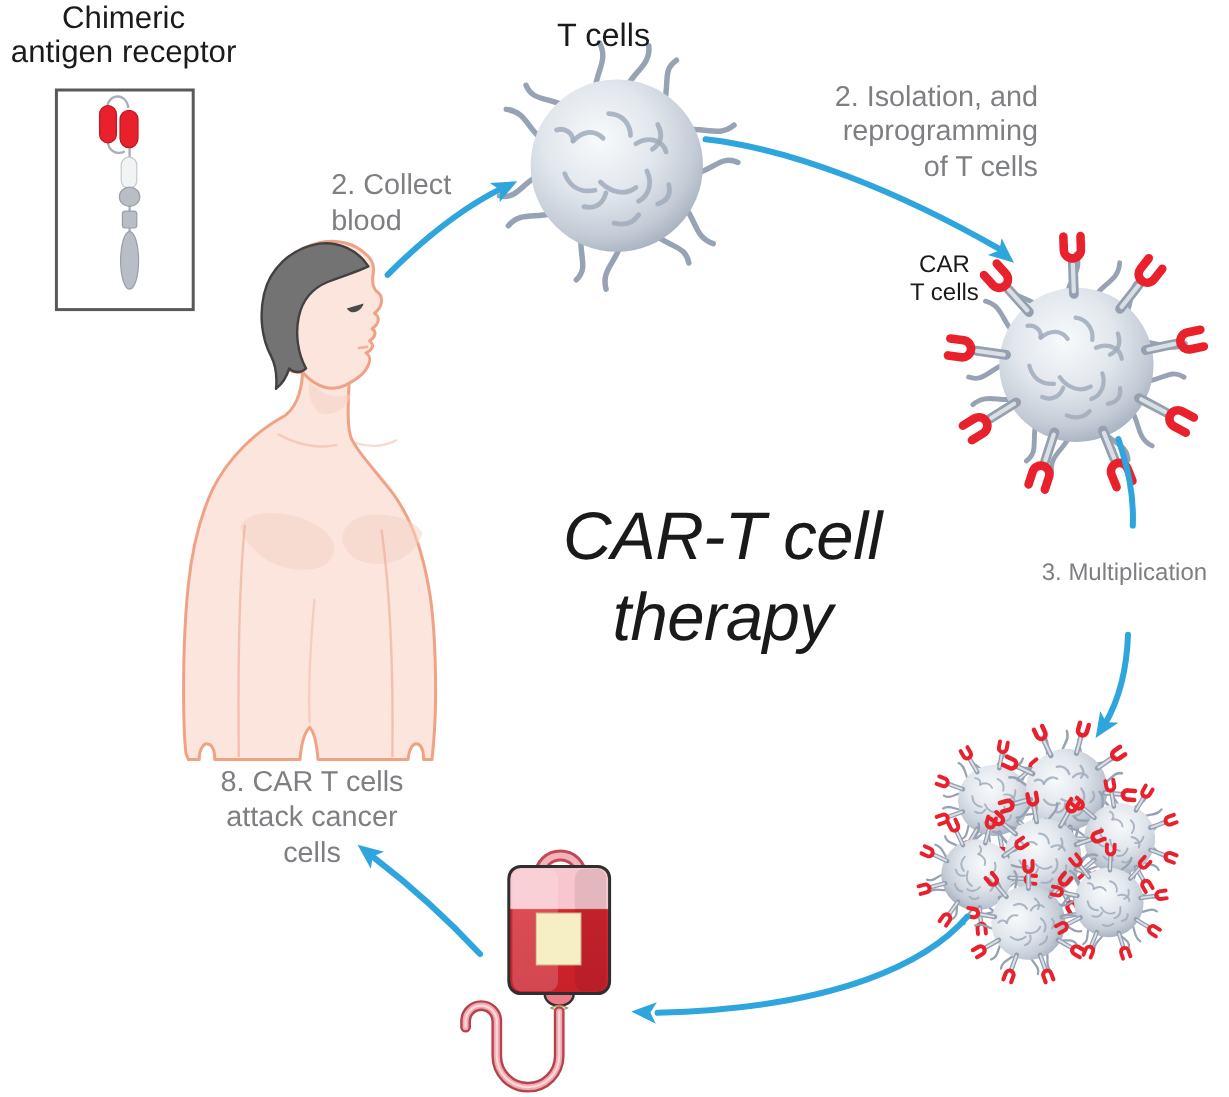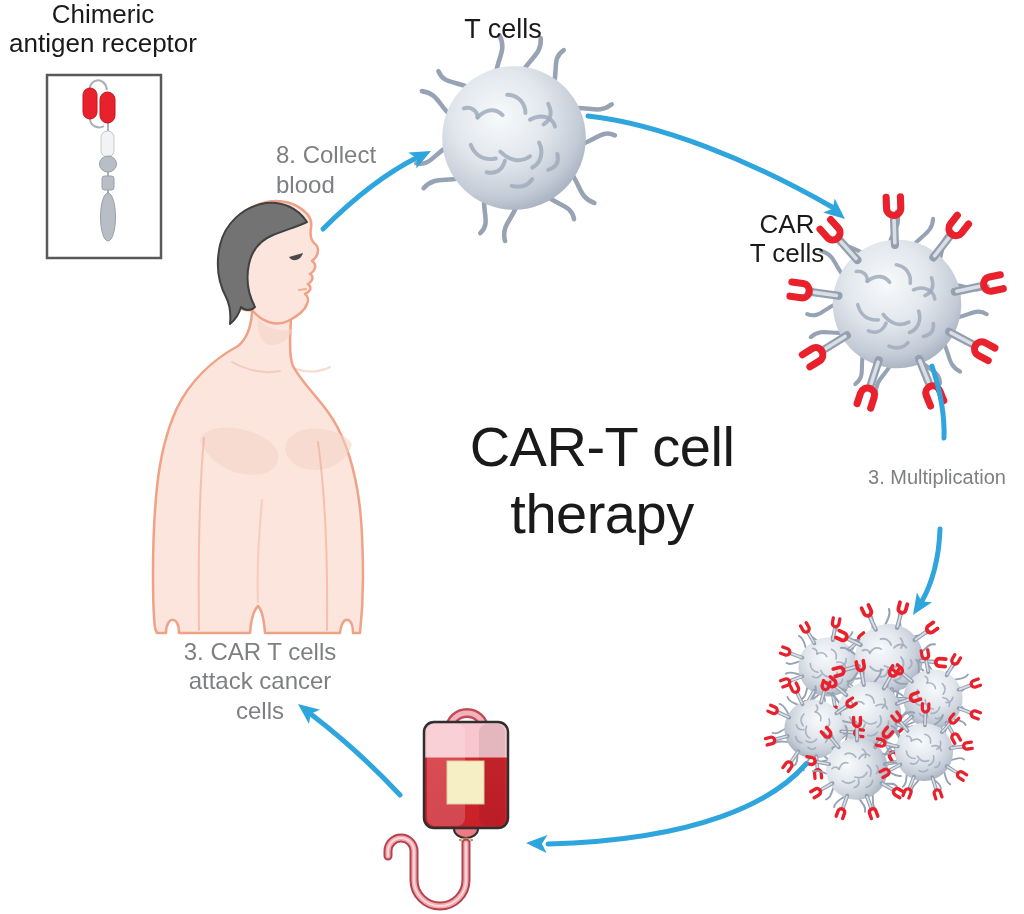--- a/index.html
+++ b/index.html
@@ -6,27 +6,27 @@
   .stage{
     position:relative;width:1024px;height:914px;background:#ffffff;
     font-family:"Liberation Sans","DejaVu Sans",sans-serif;overflow:hidden;
   }
   .stage svg{position:absolute;left:0;top:0;}
   .lbl{position:absolute;white-space:pre-line;}
   .ink{color:var(--ink,#1a1a1a);}
   .gray{color:var(--step-text,#7d7f82);}
   #legend-label{left:0px;top:0px;width:206px;text-align:center;font-size:26px;line-height:1.12;}
   #t-cells-label{left:423px;top:14px;width:160px;text-align:center;font-size:27px;}
-  #car-t-label{left:712px;top:210px;width:150px;text-align:center;font-size:26px;line-height:1.13;}
+  #car-t-label{left:712px;top:210px;width:150px;text-align:center;font-size:20px;line-height:1.13;}
   #step1{left:276px;top:140px;width:140px;text-align:left;font-size:24px;line-height:1.25;}
   #step2{left:613px;top:66px;width:252px;text-align:right;font-size:24px;line-height:1.22;}
   #step3{left:850px;top:466px;width:174px;text-align:center;font-size:20px;}
   #step4{left:606px;top:856px;width:140px;text-align:center;font-size:24px;}
   #step5{left:170px;top:637px;width:180px;text-align:center;font-size:24px;line-height:1.22;}
-  #main-title{left:427px;top:413px;width:350px;text-align:center;font-size:56px;line-height:1.2;letter-spacing:-0.5px;}
+  #main-title{left:427px;top:413px;width:350px;text-align:center;font-size:56px;line-height:1.2;letter-spacing:-0.5px;font-style:italic;}
   
   .arrow{fill:none;stroke:var(--arrow,#2fa5de);stroke-width:5;stroke-linecap:round;}
   .ahead{fill:var(--arrow,#2fa5de);stroke:none;}
   .fil path{stroke:#97a3b4;stroke-width:4;fill:none;stroke-linecap:round;}
   .sq path{stroke:#a0acbc;stroke-width:3.5;fill:none;stroke-linecap:round;opacity:.85;}
   .cellbody{fill:url(#cellGrad);stroke:none;}
   .stalk{stroke:#94a0b0;stroke-width:8;stroke-linecap:round;}
   .stalk-hi{stroke:#dadfe5;stroke-width:3.5;stroke-linecap:round;}
   .u{stroke:var(--receptor-red,#e8212d);stroke-width:7;fill:none;stroke-linecap:round;}
   .skin{fill:var(--skin,#fbe5dd);stroke:var(--skin-outline,#efa286);stroke-width:2.5;stroke-linejoin:round;}
@@ -278,22 +278,25 @@
           <path class="ahead" d="M0,0 L-21,9 L-16,0 L-21,-9 Z"></path>
         </g>
     </g>
   </svg>
 
   <div class="lbl ink" id="legend-label">Chimeric
 antigen receptor</div>
   <div class="lbl ink" id="t-cells-label">T cells</div>
   <div class="lbl ink" id="car-t-label">CAR
 T cells</div>
-  <div class="lbl gray" id="step1">8. Collect
+  <div class="lbl gray" id="step1">2. Collect
 blood</div>
+  <div class="lbl gray" id="step2">2. Isolation, and
+reprogramming
+of T cells</div>
   <div class="lbl gray" id="step3">3. Multiplication</div>
-  <div class="lbl gray" id="step5">3. CAR T cells
+  <div class="lbl gray" id="step5">8. CAR T cells
 attack cancer
 cells</div>
   <div class="lbl ink" id="main-title">CAR-T cell
 therapy</div>
 
 </div>
 
 </body></html>

